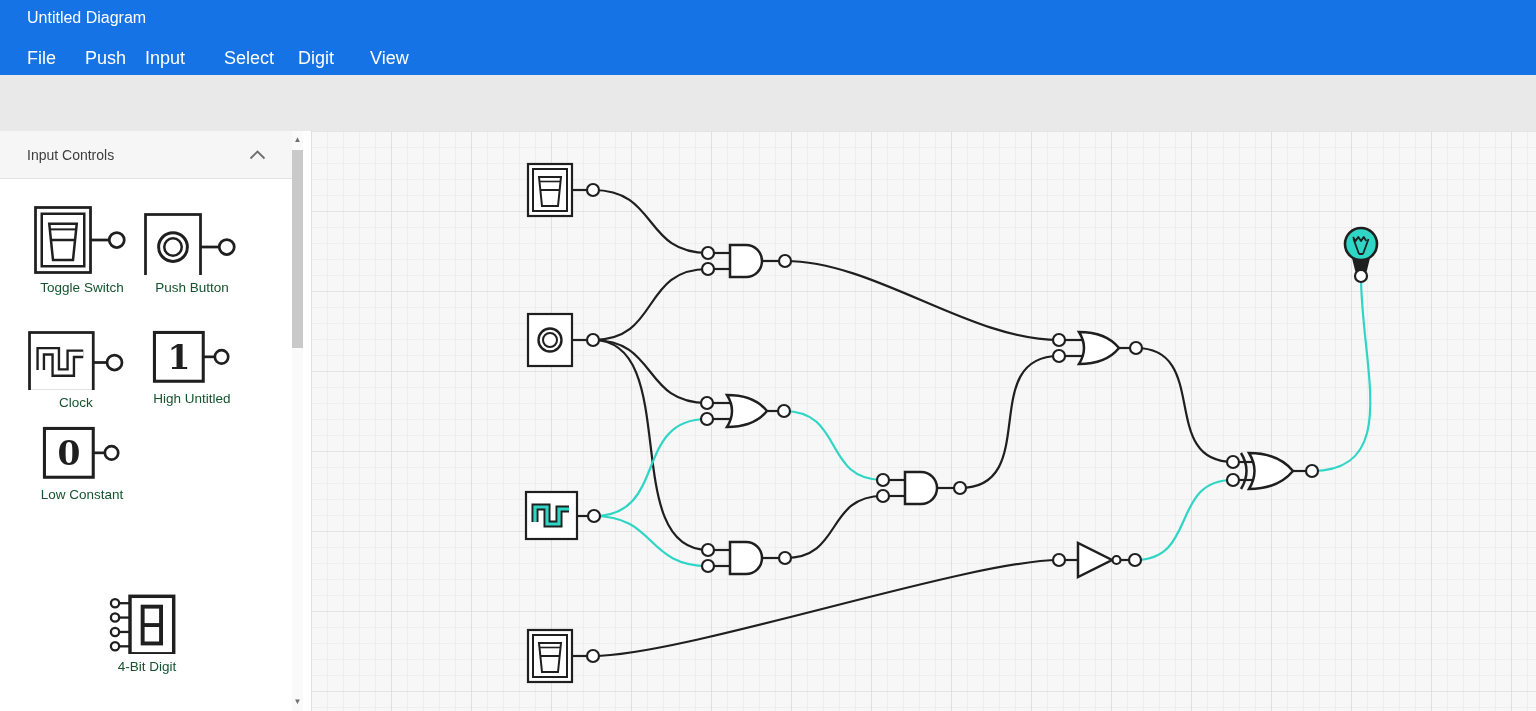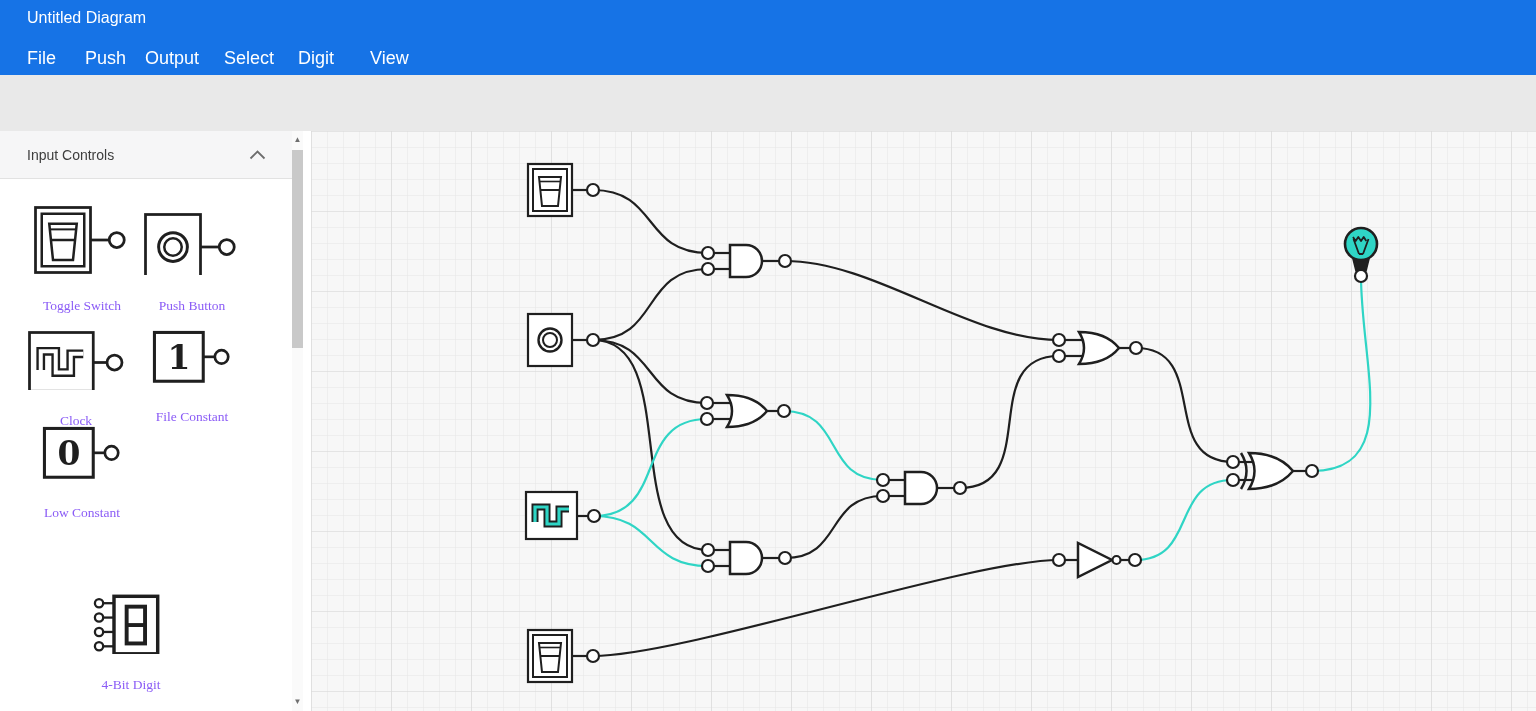--- a/index.html
+++ b/index.html
@@ -34,21 +34,21 @@
 
   
   .sidebar { position:absolute; left:0; top:131px; width:292px; height:580px; background:#fff; }
   .section-header { position:absolute; left:0; width:292px; background:#f6f6f7;
                     border-bottom:1px solid #e2e2e2; display:flex; align-items:center; }
   .sh-input  { top:0;   height:48px; }
   .sh-output { top:402px; height:38px; border-top:1px solid #e2e2e2; }
   .section-title { margin-left:27px; font-size:14px; color:#3d3d3d; }
   .section-chevron { position:absolute; right:26px; }
   .palette-item { position:absolute; text-align:center; }
-  .palette-label { font-size:13.5px; color:#8b5cf6; margin-top:19px; white-space:nowrap;font-family:Liberation Serif, serif; }
+  .palette-label { font-size:13.5px; color:#14532d; margin-top:1px; white-space:nowrap; }
 
   
   .sb-track { position:absolute; left:292px; top:131px; width:11px; height:580px; background:#fafafa; }
   .sb-arrow { position:absolute; left:292px; width:11px; height:14px; color:#6f6f6f; font-size:8px;
               line-height:14px; text-align:center; }
   .sb-up   { top:133px; }
   .sb-down { top:695px; }
   .sb-thumb { position:absolute; left:292px; top:150px; width:11px; height:198px; background:#c9c9c9; }
 
   
@@ -57,21 +57,21 @@
 </head>
 <body>
 
 <div id="app">
 
   <div class="titlebar">
     <div class="app-title">Untitled Diagram</div>
     <div class="menubar">
       <div class="menu-item m-file">File</div>
       <div class="menu-item m-edit">Push</div>
-      <div class="menu-item m-design">Output</div>
+      <div class="menu-item m-design">Input</div>
       <div class="menu-item m-select">Select</div>
       <div class="menu-item m-tools">Digit</div>
       <div class="menu-item m-view">View</div>
     </div>
   </div>
 
   <div class="toolbar">
     <div class="tb-btn tb-undo">
       <span>↶</span>
     </div>
@@ -146,36 +146,36 @@
     </div>
     <div class="palette-item" style="left:140px; top:199px; width:104px;">
       <svg width="80" height="56">
           <g transform="scale(1.22)">
             <line x1="42" y1="22" x2="52" y2="22" stroke="#1f1f1f" stroke-width="2.2"></line>
             <rect x="2" y="2" width="40" height="40" fill="#fff" stroke="#1f1f1f" stroke-width="2.5"></rect>
             <text x="22" y="32" text-anchor="middle" fill="#1f1f1f" font-family="&quot;DejaVu Serif&quot;, serif" font-size="27px" font-weight="bold">1</text>
             <circle cx="57" cy="22" r="5.5" fill="#fff" stroke="#1f1f1f" stroke-width="2.2"></circle>
           </g>
         </svg>
-      <div class="palette-label">File Constant</div>
+      <div class="palette-label">High Untitled</div>
     </div>
     <div class="palette-item" style="left:30px; top:295px; width:104px;">
       <svg width="80" height="56">
           <g transform="scale(1.22)">
             <line x1="42" y1="22" x2="52" y2="22" stroke="#1f1f1f" stroke-width="2.2"></line>
             <rect x="2" y="2" width="40" height="40" fill="#fff" stroke="#1f1f1f" stroke-width="2.5"></rect>
             <text x="22" y="32" text-anchor="middle" fill="#1f1f1f" font-family="&quot;DejaVu Serif&quot;, serif" font-size="27px" font-weight="bold">0</text>
             <circle cx="57" cy="22" r="5.5" fill="#fff" stroke="#1f1f1f" stroke-width="2.2"></circle>
           </g>
         </svg>
       <div class="palette-label">Low Constant</div>
     </div>
 
 
-    <div class="palette-item" style="left:84px; top:463px; width:94px;">
+    <div class="palette-item" style="left:100px; top:463px; width:94px;">
       <svg width="80" height="60">
           <g transform="scale(1.15)">
             <line x1="10" y1="8" x2="20" y2="8" stroke="#1f1f1f" stroke-width="2"></line>
             <circle cx="7" cy="8" r="3.6" fill="#fff" stroke="#1f1f1f" stroke-width="2"></circle>
             <line x1="10" y1="20.5" x2="20" y2="20.5" stroke="#1f1f1f" stroke-width="2"></line>
             <circle cx="7" cy="20.5" r="3.6" fill="#fff" stroke="#1f1f1f" stroke-width="2"></circle>
             <line x1="10" y1="33" x2="20" y2="33" stroke="#1f1f1f" stroke-width="2"></line>
             <circle cx="7" cy="33" r="3.6" fill="#fff" stroke="#1f1f1f" stroke-width="2"></circle>
             <line x1="10" y1="45.5" x2="20" y2="45.5" stroke="#1f1f1f" stroke-width="2"></line>
             <circle cx="7" cy="45.5" r="3.6" fill="#fff" stroke="#1f1f1f" stroke-width="2"></circle>

